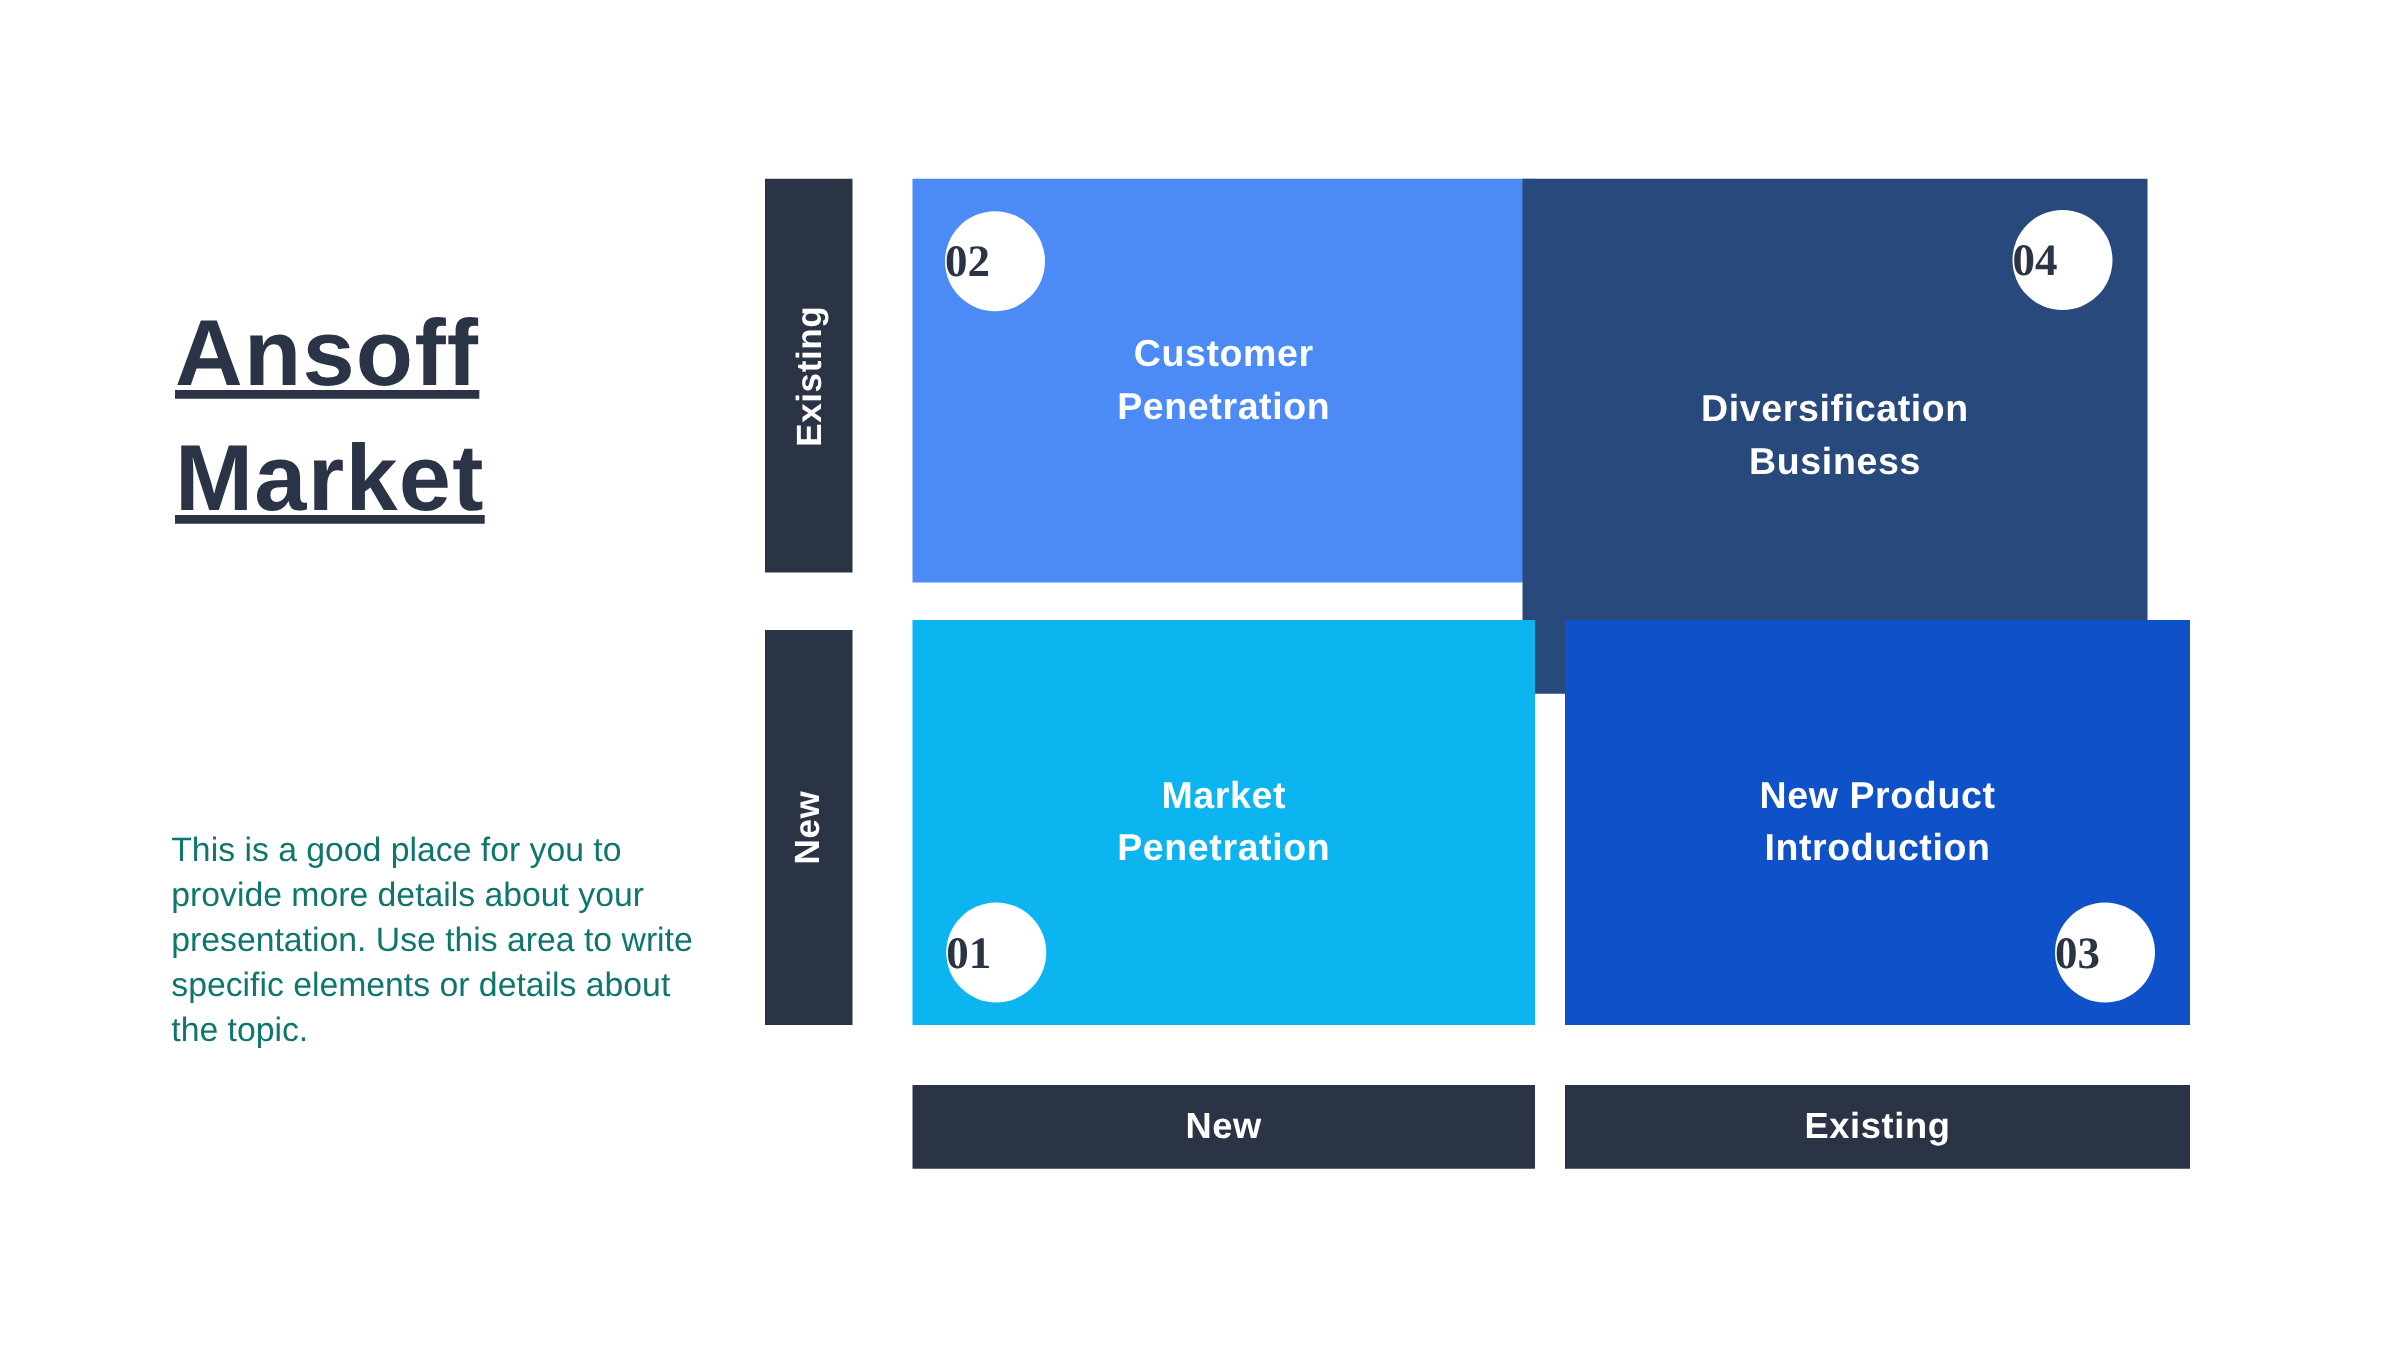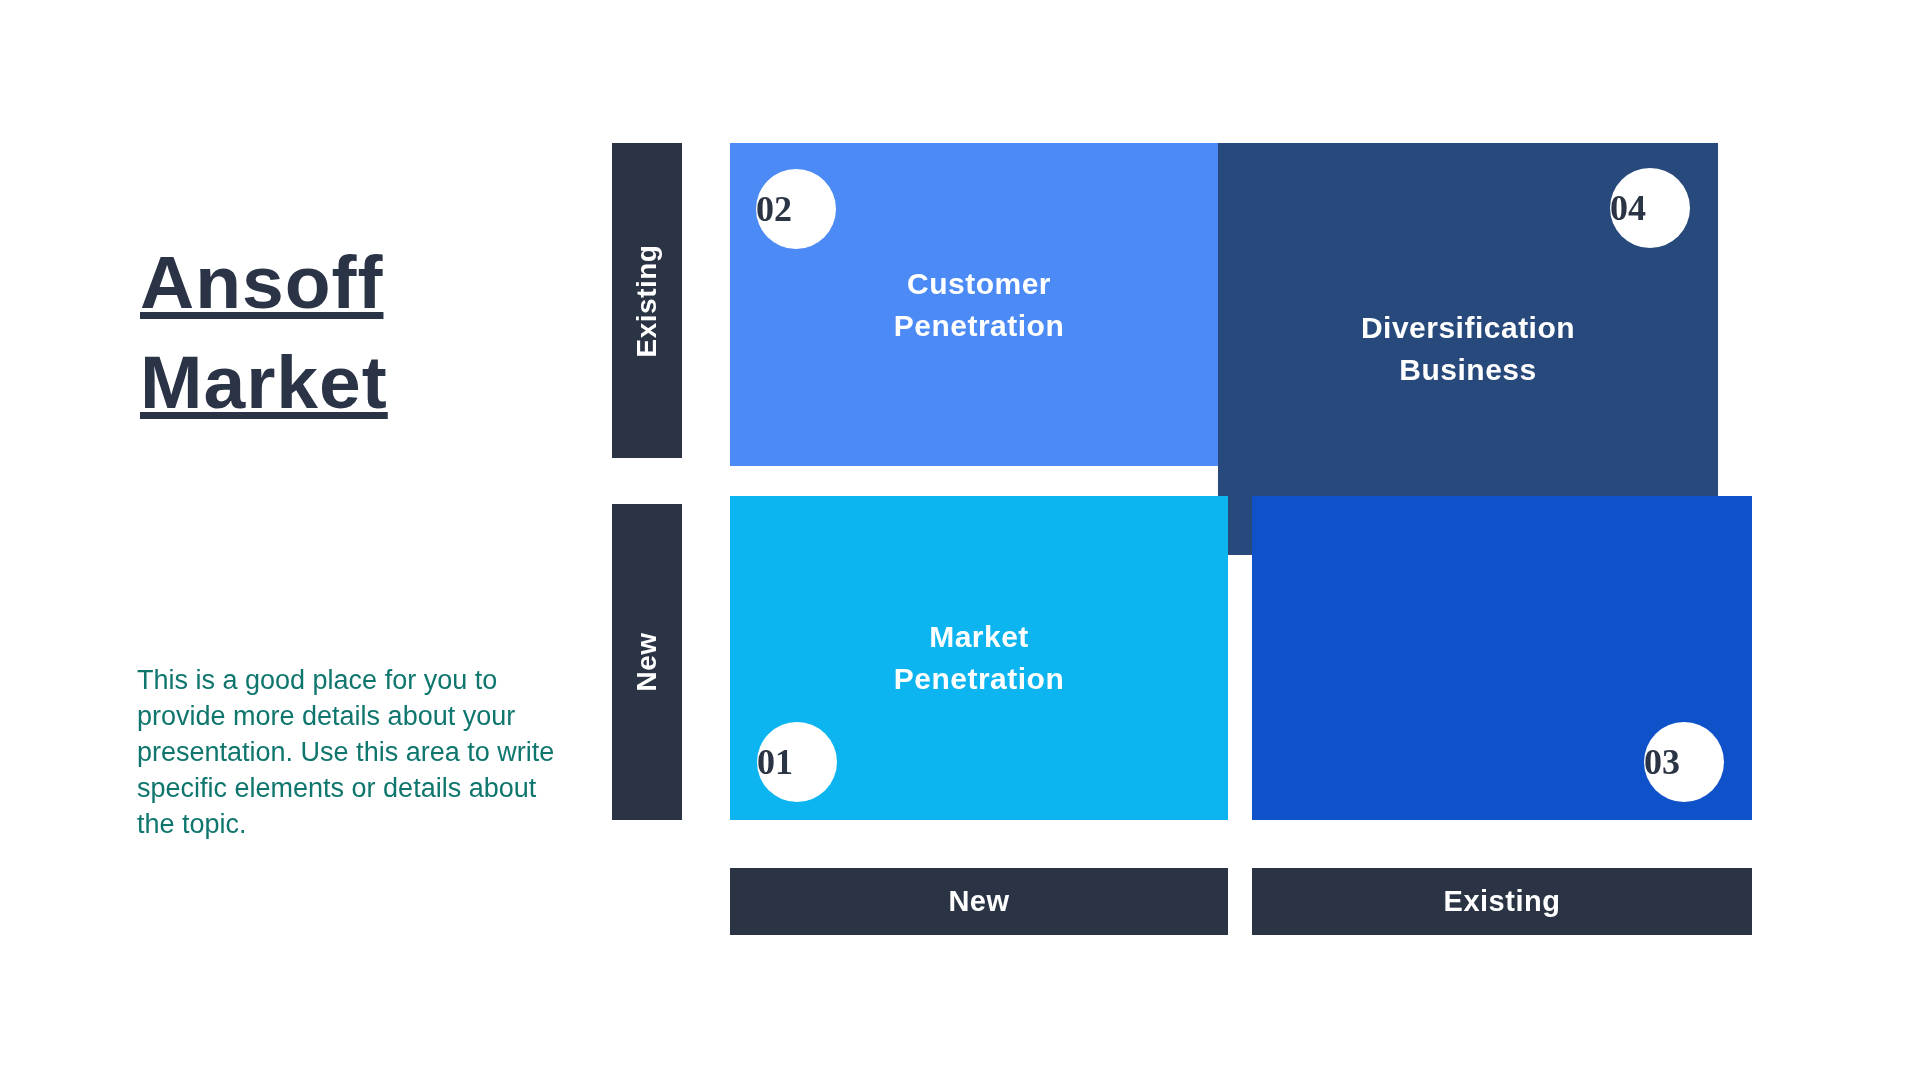--- a/index.html
+++ b/index.html
@@ -142,20 +142,24 @@
     <div class="quad-title">
       <div>Market</div>
       <div>Penetration</div>
     </div>
   </div>
 
   <div class="abs quad" id="quad-new-product-introduction" style="background: rgb(14, 81, 201);">
     <div class="badge br">
       <span>03</span>
     </div>
+    <div class="quad-title">
+      <div>New Product</div>
+      <div>Introduction</div>
+    </div>
   </div>
 
   <div class="abs axis-bar col-bar" id="bar-col-new">
     <span>New</span>
   </div>
   <div class="abs axis-bar col-bar" id="bar-col-existing">
     <span>Existing</span>
   </div>
 
 </div>

